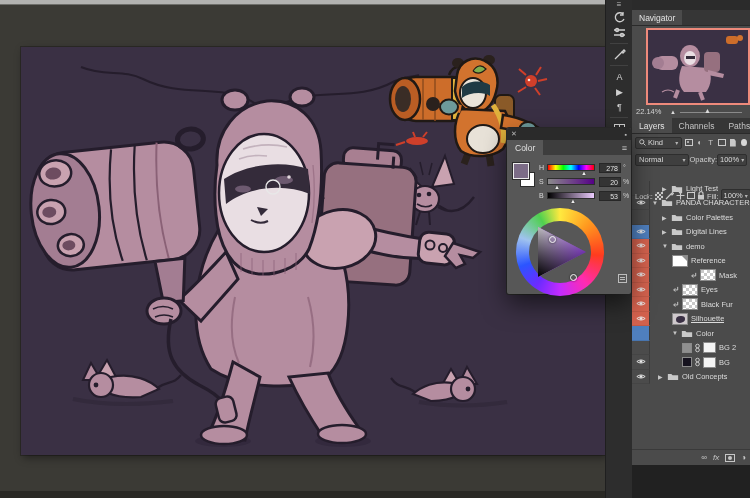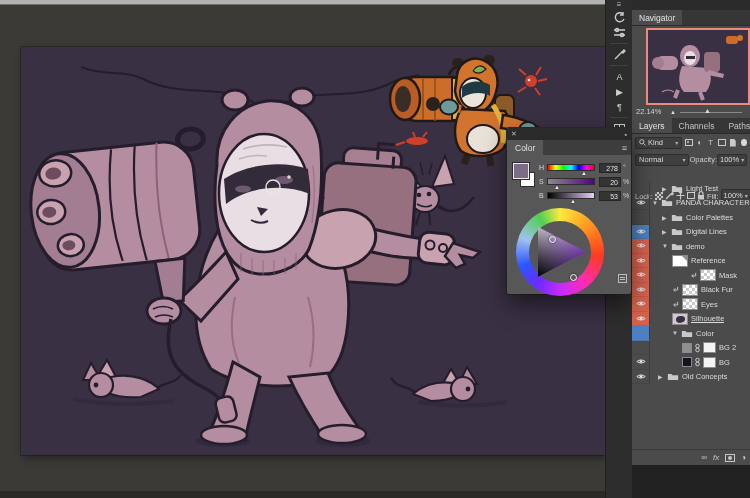--- a/index.html
+++ b/index.html
@@ -539,37 +539,37 @@
             <svg class="eyeg" viewBox="0 0 12 8">
               <path d="M1,4 Q6,.3 11,4 Q6,7.7 1,4 Z"></path>
               <circle cx="6" cy="4" r="1.6"></circle>
             </svg>
           </span>
         <span class="rowc" style="padding-left:22px">
             <svg class="clipg" viewBox="0 0 8 8">
               <path d="M6.5,1 V4.5 H2 M3.8,2.6 L2,4.5 L3.8,6.4"></path>
             </svg>
             <span class="thumb checker"></span>
-            <span class="lname">Black Fur</span>
+            <span class="lname">Eyes</span>
           </span>
       </div>
 
       <div class="lrow">
         <span class="eyecell red">
             <svg class="eyeg" viewBox="0 0 12 8">
               <path d="M1,4 Q6,.3 11,4 Q6,7.7 1,4 Z"></path>
               <circle cx="6" cy="4" r="1.6"></circle>
             </svg>
           </span>
         <span class="rowc" style="padding-left:22px">
             <svg class="clipg" viewBox="0 0 8 8">
               <path d="M6.5,1 V4.5 H2 M3.8,2.6 L2,4.5 L3.8,6.4"></path>
             </svg>
             <span class="thumb checker"></span>
-            <span class="lname">Eyes</span>
+            <span class="lname">Black Fur</span>
           </span>
       </div>
 
 
       <div class="lrow">
         <span class="eyecell red">
             <svg class="eyeg" viewBox="0 0 12 8">
               <path d="M1,4 Q6,.3 11,4 Q6,7.7 1,4 Z"></path>
               <circle cx="6" cy="4" r="1.6"></circle>
             </svg>

